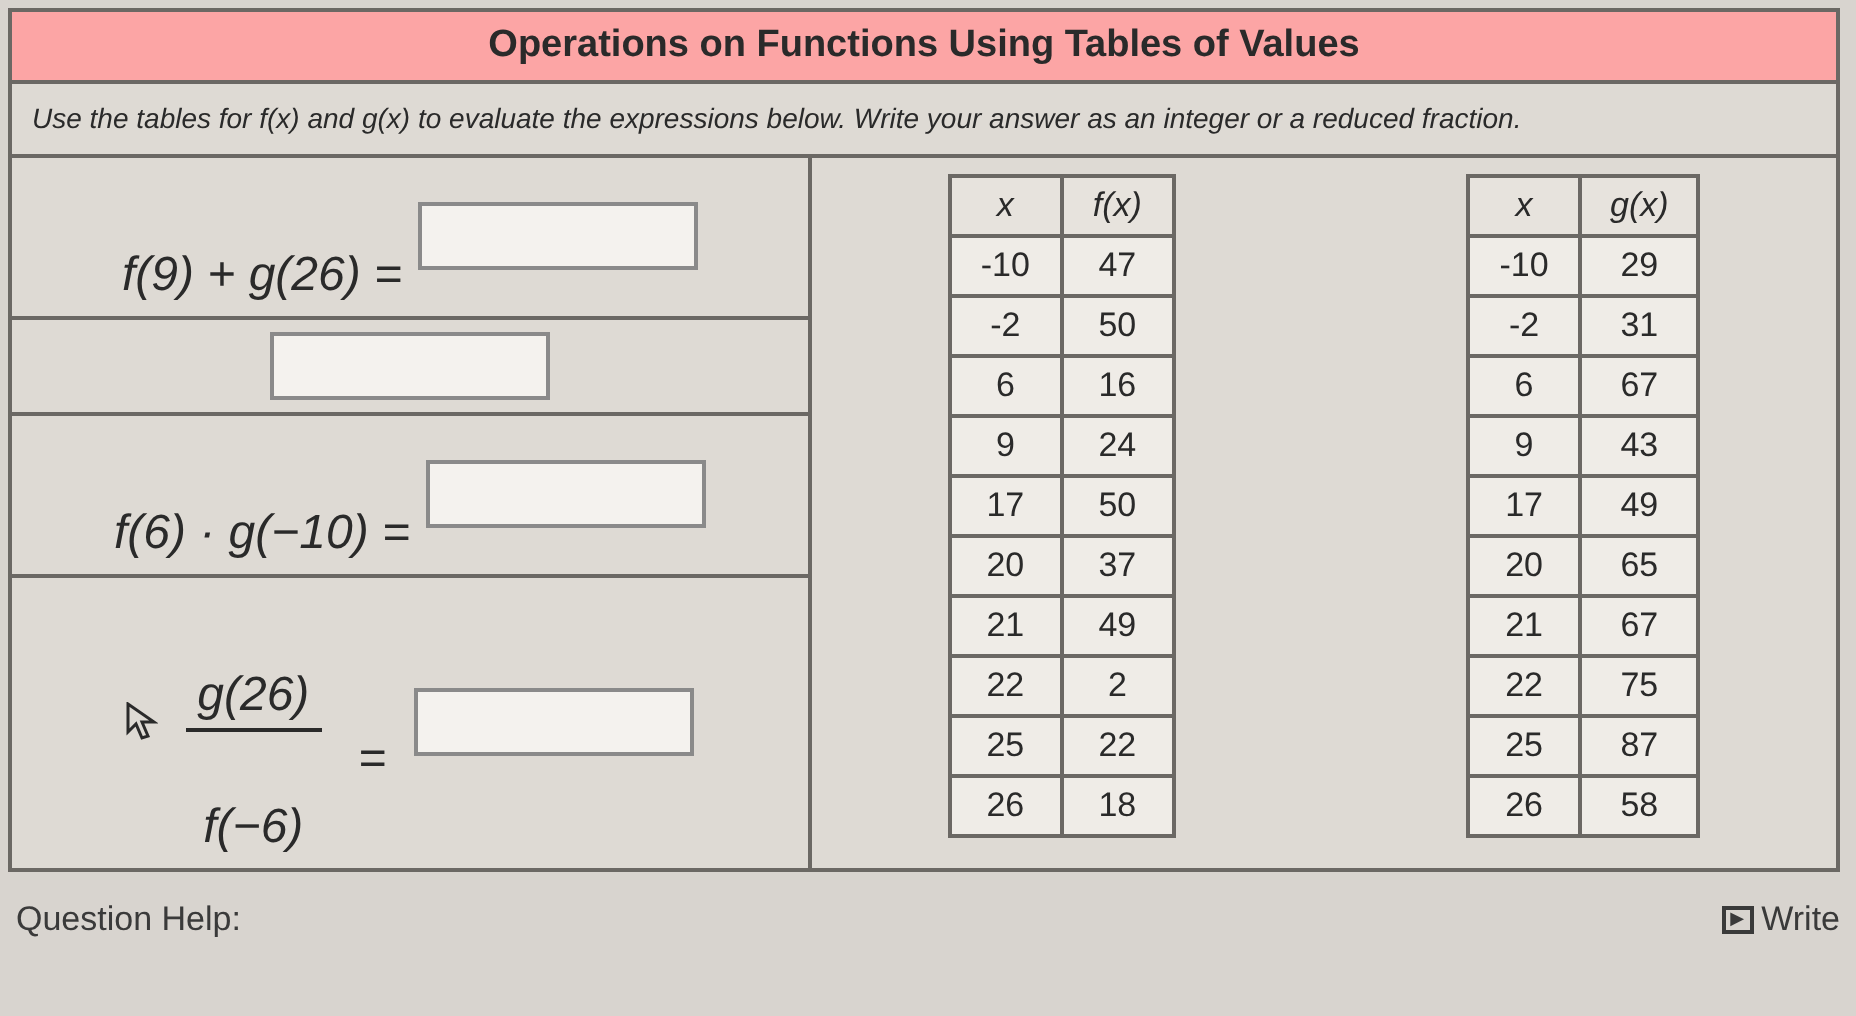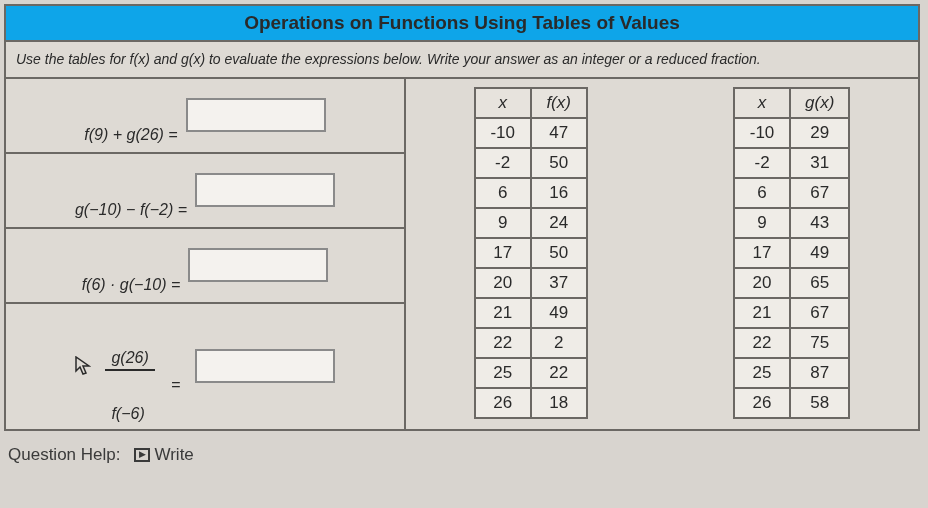--- a/index.html
+++ b/index.html
@@ -15,21 +15,21 @@
   .outer {
     border: 2px solid #6b6864;
     margin: 4px 8px 0 4px;
   }
   .title-row {
     text-align: center;
     font-weight: bold;
     font-size: 19px;
     padding: 6px 0;
     border-bottom: 2px solid #6b6864;
-    background: #0ea5e9;
+    background: #fca5a5;
   }
   .instr-row {
     padding: 8px 10px;
     font-size: 14px;
     font-style: italic;
     line-height: 1.35;
     border-bottom: 2px solid #6b6864;
     background: #dedad4;
   }
   .body-row {
@@ -46,29 +46,30 @@
   .expr-cell {
     flex: 1;
     display: flex;
     align-items: center;
     justify-content: center;
     border-bottom: 2px solid #6b6864;
     padding: 6px 8px;
   }
   .expr-cell:last-child { border-bottom: none; }
   .expr-label {
-    font-size: 16px;
+    font-size: 24px;
     font-style: italic;
     margin-right: 8px;
     white-space: nowrap;
     margin-top: 39px;
   }
   .frac {
     display: inline-flex;
     flex-direction: column;
+    align-items: center;
     vertical-align: middle;
     margin-right: 6px;
     gap: 32px;
   }
   .frac .num { border-bottom: 2px solid #2a2a2a; padding: 0 6px 2px; }
   .frac .den { padding: 2px 6px 0; }
   .eq { font-style: normal; margin: 0 6px; }
   .answer-box {
     width: 140px;
     height: 34px;
@@ -108,20 +109,21 @@
     margin-right: 14px;
   }
   .cursor svg { width: 16px; height: 20px; }
   .help-row {
     padding: 14px 8px 6px;
     font-size: 17px;
     display: flex;
     align-items: center;
     gap: 8px;
     color: #3a3a3a;
+    justify-content: space-between;
   }
   .help-label { margin-right: 6px; }
   .help-link {
     display: inline-flex;
     align-items: center;
     gap: 4px;
     color: #3a3a3a;
     text-decoration: none;
     cursor: pointer;
   }
@@ -162,21 +164,20 @@
   <div class="body-row">
 
     <div class="expr-col">
 
       <div class="expr-cell">
         <span class="expr-label">f(9) + g(26) =</span>
         <input class="answer-box" value="" style="">
       </div>
 
       <div class="expr-cell">
-        <span class="expr-label">g(−10) − f(−2) =</span>
         <input class="answer-box" value="" style="">
       </div>
 
       <div class="expr-cell">
         <span class="expr-label">f(6) · g(−10) =</span>
         <input class="answer-box" value="" style="">
       </div>
 
       <div class="expr-cell">
         <span class="cursor">

